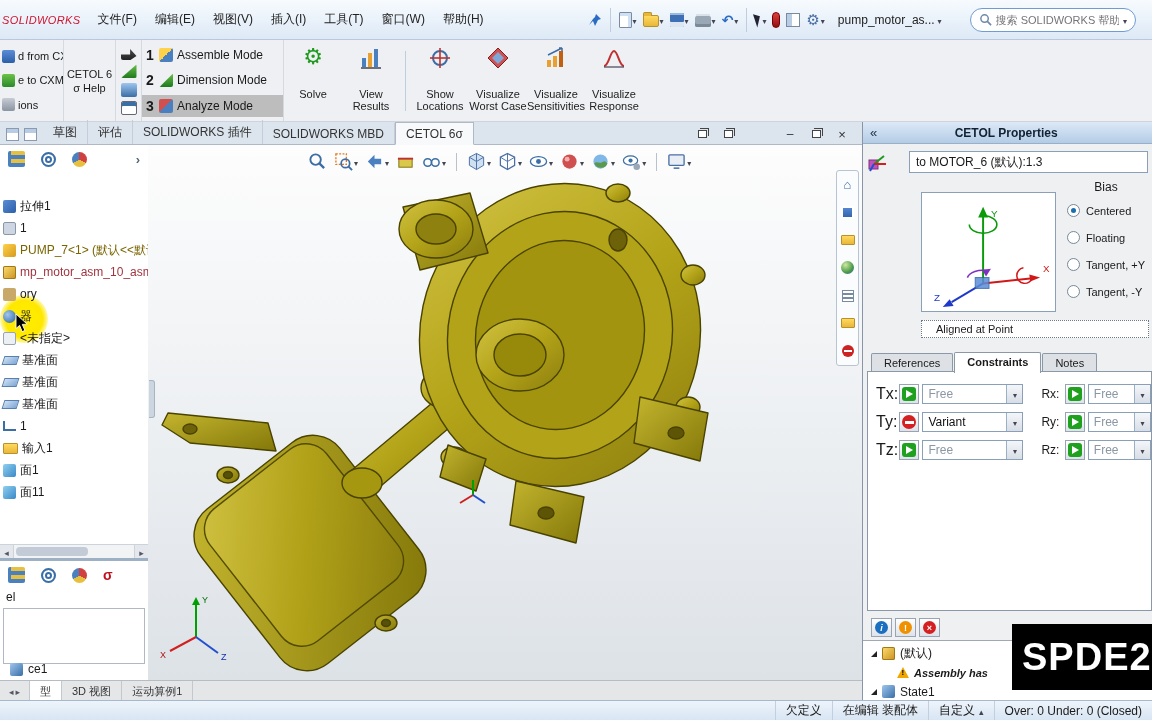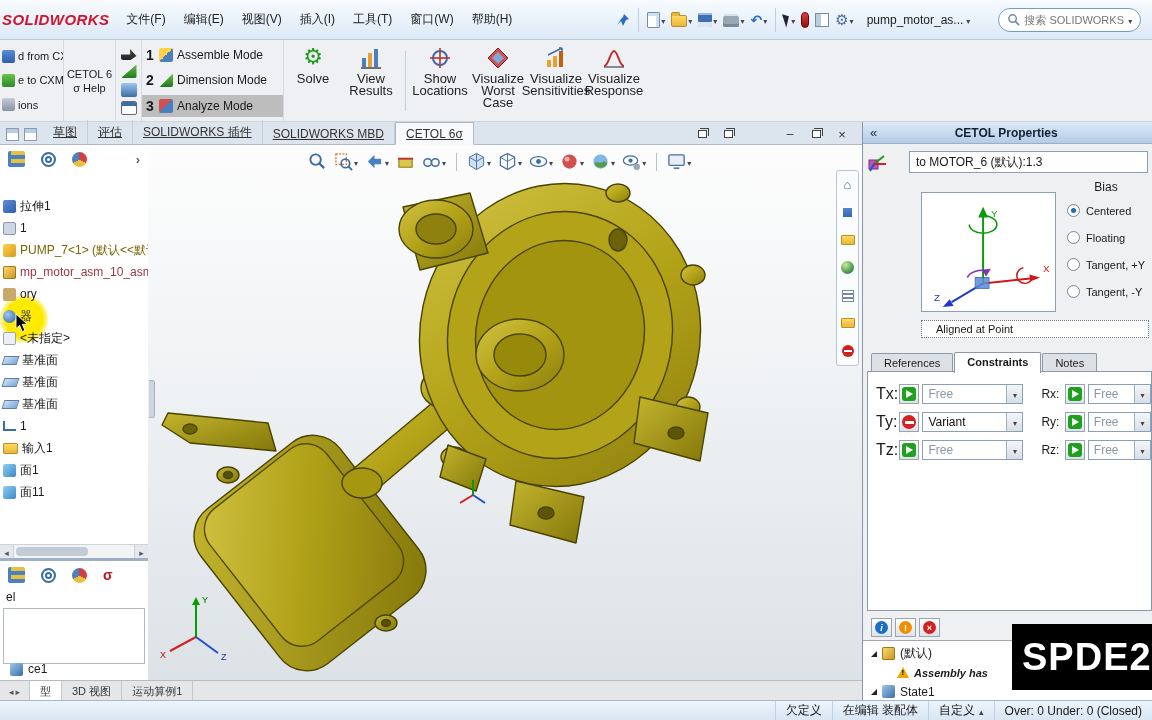--- a/index.html
+++ b/index.html
@@ -17,21 +17,21 @@
   .gl-gear-green::after{content:"⚙";font-size:22px;color:#1f9a1f;}
   .gl-undo::after{content:"↶";font-size:14px;color:#2a6cc4;font-weight:bold;}
   .gl-min::after{content:"–";font-size:12px;color:#333;}
   .gl-close::after{content:"×";font-size:13px;color:#333;}
   .gl-sigma::after{content:"σ";font-size:14px;color:#c01020;font-weight:bold;}
   .gl-left::after{content:"◂";font-size:9px;color:#556;}
   .gl-right::after{content:"▸";font-size:9px;color:#556;}
 
   
   #menubar{position:absolute;left:0;top:0;width:1152px;height:40px;background:linear-gradient(#f7fbfe,#dde9f6);border-bottom:1px solid #b9c8da;display:flex;align-items:center;}
-  .logo{color:#d1132e;font-weight:bold;font-style:italic;font-size:15px;letter-spacing:.4px;padding:0 8px 0 2px;white-space:nowrap;}
+  .logo{color:#d1132e;font-weight:normal;font-style:italic;font-size:11px;letter-spacing:.4px;padding:0 8px 0 2px;white-space:nowrap;}
   .menu-item{padding:5px 9px;font-size:12px;color:#222;white-space:nowrap;}
   .tbsep{width:1px;height:24px;background:#c0cddc;margin:0 5px;flex:0 0 1px;}
   .tbicon{display:flex;align-items:center;gap:1px;padding:2px 3px;}
   .ic{display:inline-block;}
   .ic-page{width:13px;height:16px;background:#fff;border:1px solid #7a8aa0;border-radius:1px;box-shadow:inset -3px 3px 0 #cfe0f2;}
   .ic-folder{width:16px;height:12px;background:linear-gradient(#ffd95e,#e8b73a);border:1px solid #b8912a;border-radius:1px 2px 2px 2px;position:relative;margin-top:3px;}
   .ic-folder::before{content:"";position:absolute;left:-1px;top:-4px;width:7px;height:3px;background:#e8b73a;border:1px solid #b8912a;border-bottom:none;border-radius:2px 2px 0 0;}
   .ic-floppy{width:14px;height:14px;background:#3f6fb5;border-radius:1px;box-shadow:inset 0 -5px 0 #dce6f2, inset 0 7px 0 -5px #9db9dd;}
   .ic-printer{width:16px;height:11px;background:#9aa8b6;border-radius:2px;box-shadow:inset 0 -3px 0 #7b8a98, 0 -3px 0 -1px #d8e0e8;margin-top:3px;}
   .ic-cursor{width:0;height:0;border-left:6px solid #223;border-top:4px solid transparent;border-bottom:10px solid transparent;transform:rotate(-18deg);}
@@ -58,28 +58,28 @@
   .mi-3{background:linear-gradient(#9ec6ef,#3a6ea5);}
   .mi-4{background:#fff;border:1px solid #667;box-shadow:inset 0 4px 0 #3a6ea5;}
   .modes{width:142px;padding:2px 0;display:flex;flex-direction:column;justify-content:space-around;border-right:1px solid #d5dae0;}
   .mode-row{display:flex;align-items:center;gap:4px;padding:3px 4px;font-size:12px;white-space:nowrap;}
   .mode-row.active{background:#bdbdbd;}
   .mode-num{font-weight:bold;font-size:14px;width:9px;}
   .micon{width:14px;height:14px;flex:0 0 14px;border-radius:2px;}
   .m-assemble{background:linear-gradient(135deg,#ffd24a 50%,#4a7fc0 50%);}
   .m-dimension{background:linear-gradient(#6cc24a,#1f7a1f);clip-path:polygon(0 100%,100% 100%,100% 0);}
   .m-analyze{background:linear-gradient(135deg,#d05050 50%,#4a7fc0 50%);}
-  .bigbtn{width:58px;display:flex;flex-direction:column;align-items:center;padding-top:5px;gap:2px;font-size:13px;text-align:center;line-height:12px;color:#222;}
+  .bigbtn{width:58px;display:flex;flex-direction:column;align-items:center;padding-top:5px;gap:17px;font-size:11px;text-align:center;line-height:12px;color:#222;}
   .bicon{width:26px;height:26px;display:flex;align-items:center;justify-content:center;}
 
   
   #tabrow{position:absolute;left:0;top:122px;width:862px;height:23px;background:#dce4ee;border-bottom:1px solid #aeb8c6;display:flex;align-items:flex-end;}
   .rt-icons{display:flex;align-items:center;gap:5px;padding:0 6px 3px;}
   .rt-ic{width:13px;height:13px;background:#fff;border:1px solid #8a9ab0;box-shadow:inset 0 4px 0 #b8cce4;}
-  .rtab{padding:4px 10px 3px;font-size:12px;color:#333;border-right:1px solid #c5cdd8;white-space:nowrap;text-decoration:underline;}
+  .rtab{padding:4px 10px 3px;font-size:12px;color:#333;border-right:1px solid #c5cdd8;white-space:nowrap;}
   .rtab.active{background:#f7f9fb;border:1px solid #aeb8c6;border-bottom:1px solid #f7f9fb;margin-bottom:-1px;}
   .win-cluster{margin-left:auto;display:flex;align-items:center;gap:10px;padding:0 12px 3px;}
   .winbtn{width:16px;height:14px;display:flex;align-items:center;justify-content:center;border:1px solid transparent;}
   .ic-restore{width:9px;height:8px;border:1px solid #444;position:relative;background:#fff;}
   .ic-restore::before{content:"";position:absolute;right:-3px;top:-3px;width:8px;height:7px;border:1px solid #444;border-left:none;border-bottom:none;}
 
   
   #leftpanel{position:absolute;left:0;top:145px;width:149px;height:413px;background:#fff;border-right:1px solid #97a5b5;overflow:hidden;}
   .panel-icons{height:26px;display:flex;align-items:center;gap:16px;padding:2px 8px 0;}
   .pi{width:17px;height:16px;}

